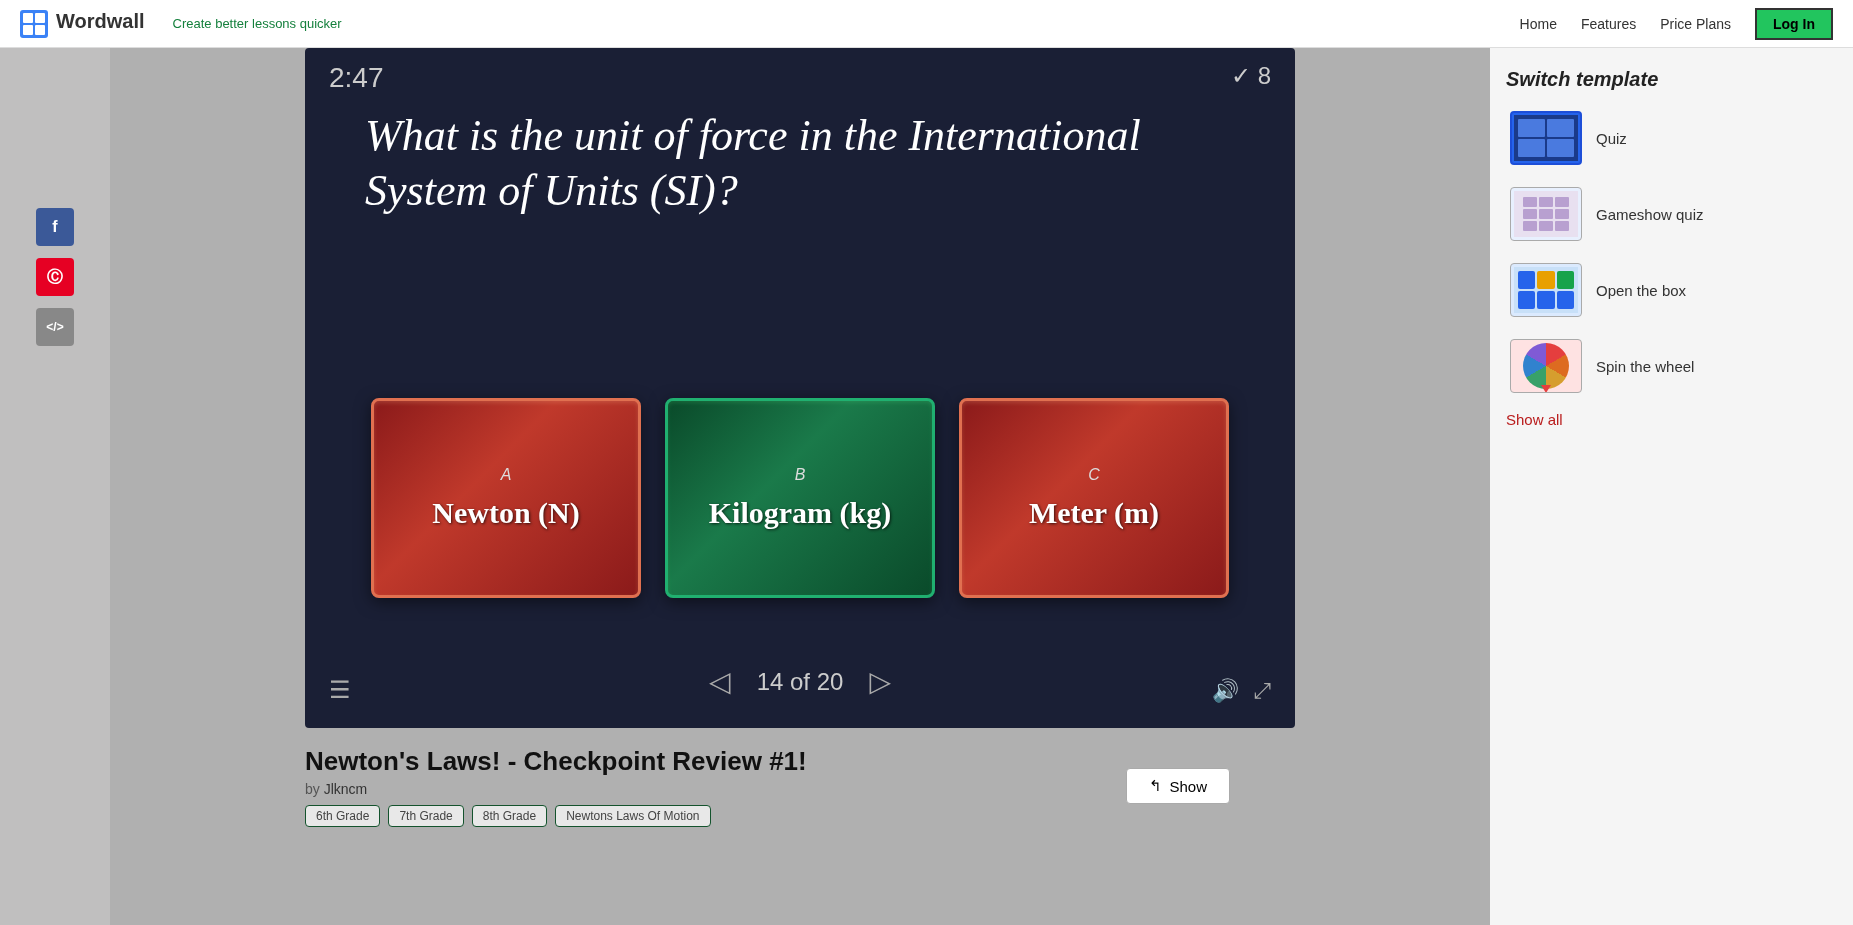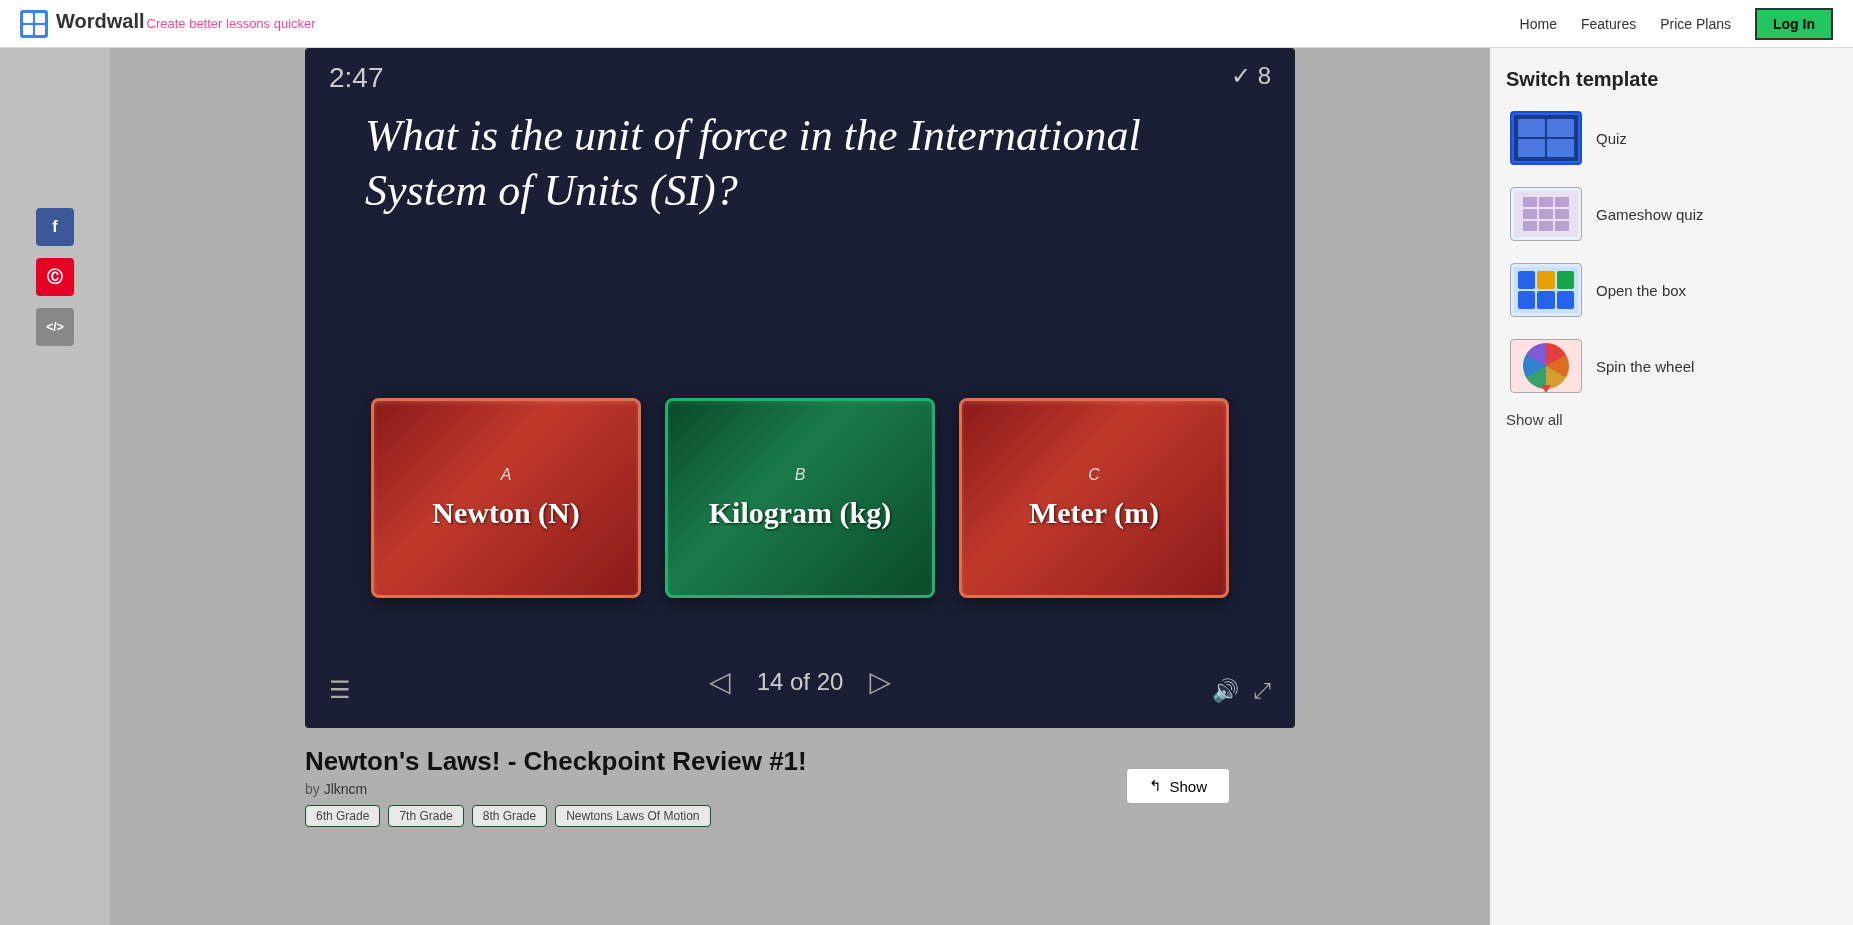--- a/index.html
+++ b/index.html
@@ -40,22 +40,22 @@
       gap: 2px;
       padding: 3px;
       border-radius: 3px;
     }
     .logo-icon span {
       background: #fff;
       border-radius: 1px;
     }
     .navbar-tagline {
       font-size: 13px;
-      color: #ec4899;
-      margin-left: 2px;
+      color: #15803d;
+      margin-left: 28px;
     }
     .navbar-right {
       margin-left: auto;
       display: flex;
       align-items: center;
       gap: 24px;
     }
     .navbar-link {
       font-size: 14px;
       color: #333;
@@ -307,20 +307,21 @@
       width: 363px;
       height: 877px;
       background: #f5f5f5;
       padding: 20px 16px;
     }
     .sidebar-title {
       font-size: 20px;
       font-weight: bold;
       color: #222;
       margin-bottom: 16px;
+      font-style: italic;
     }
     .template-item {
       display: flex;
       align-items: center;
       gap: 14px;
       margin-bottom: 14px;
       cursor: pointer;
       padding: 4px;
     }
     .template-thumb {
@@ -348,21 +349,21 @@
     .template-thumb.spinwheel {
       background: #fee2e2;
       border: 1px solid #aaa;
     }
     .template-label {
       font-size: 15px;
       color: #333;
     }
     .show-all-link {
       font-size: 15px;
-      color: #404040;
+      color: #b91c1c;
       margin-top: 0;
       cursor: pointer;
     }
 
     
     .quiz-thumb-inner {
       width: 64px;
       height: 46px;
       background: #1a3a8a;
       display: grid;

